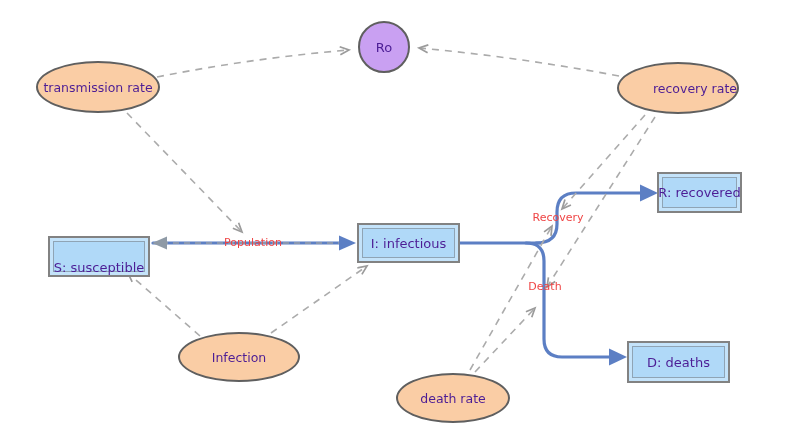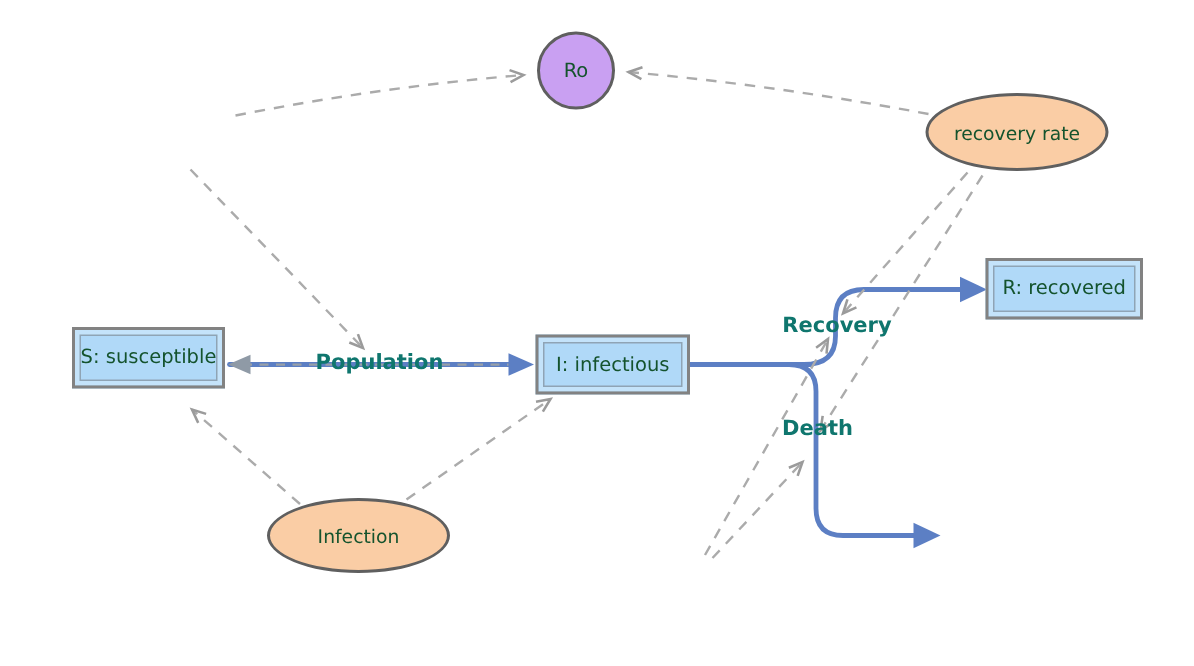--- a/index.html
+++ b/index.html
@@ -2,42 +2,42 @@
 <html><head>
 <meta charset="utf-8">
 <style>
   html,body{margin:0;padding:0;background:#ffffff;}
   .canvas{
     position:relative;width:796px;height:444px;background:#ffffff;
     font-family:"DejaVu Sans", sans-serif;overflow:hidden;
   }
   .wires{position:absolute;left:0;top:0;width:796px;height:444px;}
   .node{position:absolute;display:flex;align-items:center;justify-content:center;
-    color:#14532d;white-space:nowrap;box-sizing:border-box;}
+    color:#4c1d95;white-space:nowrap;box-sizing:border-box;}
   .stock{
     background:#B0D9F8;border:2px solid #828282;font-size:13px;
     box-shadow: inset 0 0 0 3px #C4E3FA, inset 0 0 0 4px #8FA4B5;
   }
   .variable{
     background:#FACDA5;border:2px solid #5f5f5f;border-radius:50%;font-size:12.5px;
   }
   .circle-var{
     background:#C9A0F2;border:2px solid #5f5f5f;border-radius:50%;font-size:13px;
   }
   .flow-label{
-    position:absolute;transform:translate(-50%,-50%);color:#0f766e;
-    font-size:14px;font-weight:bold;white-space:nowrap;
+    position:absolute;transform:translate(-50%,-50%);color:#ef4444;
+    font-size:11px;font-weight:normal;white-space:nowrap;
   }
   
   .pos-transmission{left:36px;top:61px;width:124px;height:52px;}
   .pos-ro{left:358px;top:21px;width:52px;height:52px;}
-  .pos-recovery-rate{left:617px;top:62px;width:122px;height:52px;}
-  .pos-s{left:48px;top:218px;width:102px;height:41px;}
+  .pos-recovery-rate{left:617px;top:62px;width:122px;height:52px;justify-content:flex-end;}
+  .pos-s{left:48px;top:236px;width:102px;height:41px;align-items:flex-end;}
   .pos-i{left:357px;top:223px;width:103px;height:40px;}
-  .pos-r{left:657px;top:172px;width:105px;height:41px;}
+  .pos-r{left:657px;top:172px;width:85px;height:41px;}
   .pos-population{left:178px;top:332px;width:122px;height:50px;}
   .pos-death-rate{left:396px;top:373px;width:114px;height:50px;}
   .pos-d{left:627px;top:341px;width:103px;height:42px;}
   .pos-infection-label{left:253px;top:242px;}
   .pos-recovery-label{left:558px;top:217px;}
   .pos-death-label{left:545px;top:286px;}
 </style>
 </head>
 <body>
 
@@ -72,20 +72,23 @@
       <path d="M127,113 L242,232" marker-end="url(#chev)"></path>
       <path d="M200,336 L128,273" marker-end="url(#chev)"></path>
       <path d="M271,333 L367,266" marker-end="url(#chev)"></path>
       <path d="M645,115 L562,209" marker-end="url(#chev)"></path>
       <path d="M655,117 L547,287" marker-end="url(#chev)"></path>
       <path d="M470,370 L552,226" marker-end="url(#chev)"></path>
       <path d="M475,372 L535,308" marker-end="url(#chev)"></path>
     </g>
   </svg>
 
+  <div class="node variable pos-transmission">
+    <span>transmission rate</span>
+  </div>
 
   <div class="node circle-var pos-ro">
     <span>Ro</span>
   </div>
 
   <div class="node variable pos-recovery-rate">
     <span>recovery rate</span>
   </div>
 
   <div class="node stock pos-s">
@@ -97,19 +100,25 @@
   </div>
 
   <div class="node stock pos-r">
     <span>R: recovered</span>
   </div>
 
   <div class="node variable pos-population">
     <span>Infection</span>
   </div>
 
+  <div class="node variable pos-death-rate">
+    <span>death rate</span>
+  </div>
 
+  <div class="node stock pos-d">
+    <span>D: deaths</span>
+  </div>
 
   <div class="flow-label pos-infection-label">Population</div>
   <div class="flow-label pos-recovery-label">Recovery</div>
   <div class="flow-label pos-death-label">Death</div>
 
 </div>
 
 </body></html>

